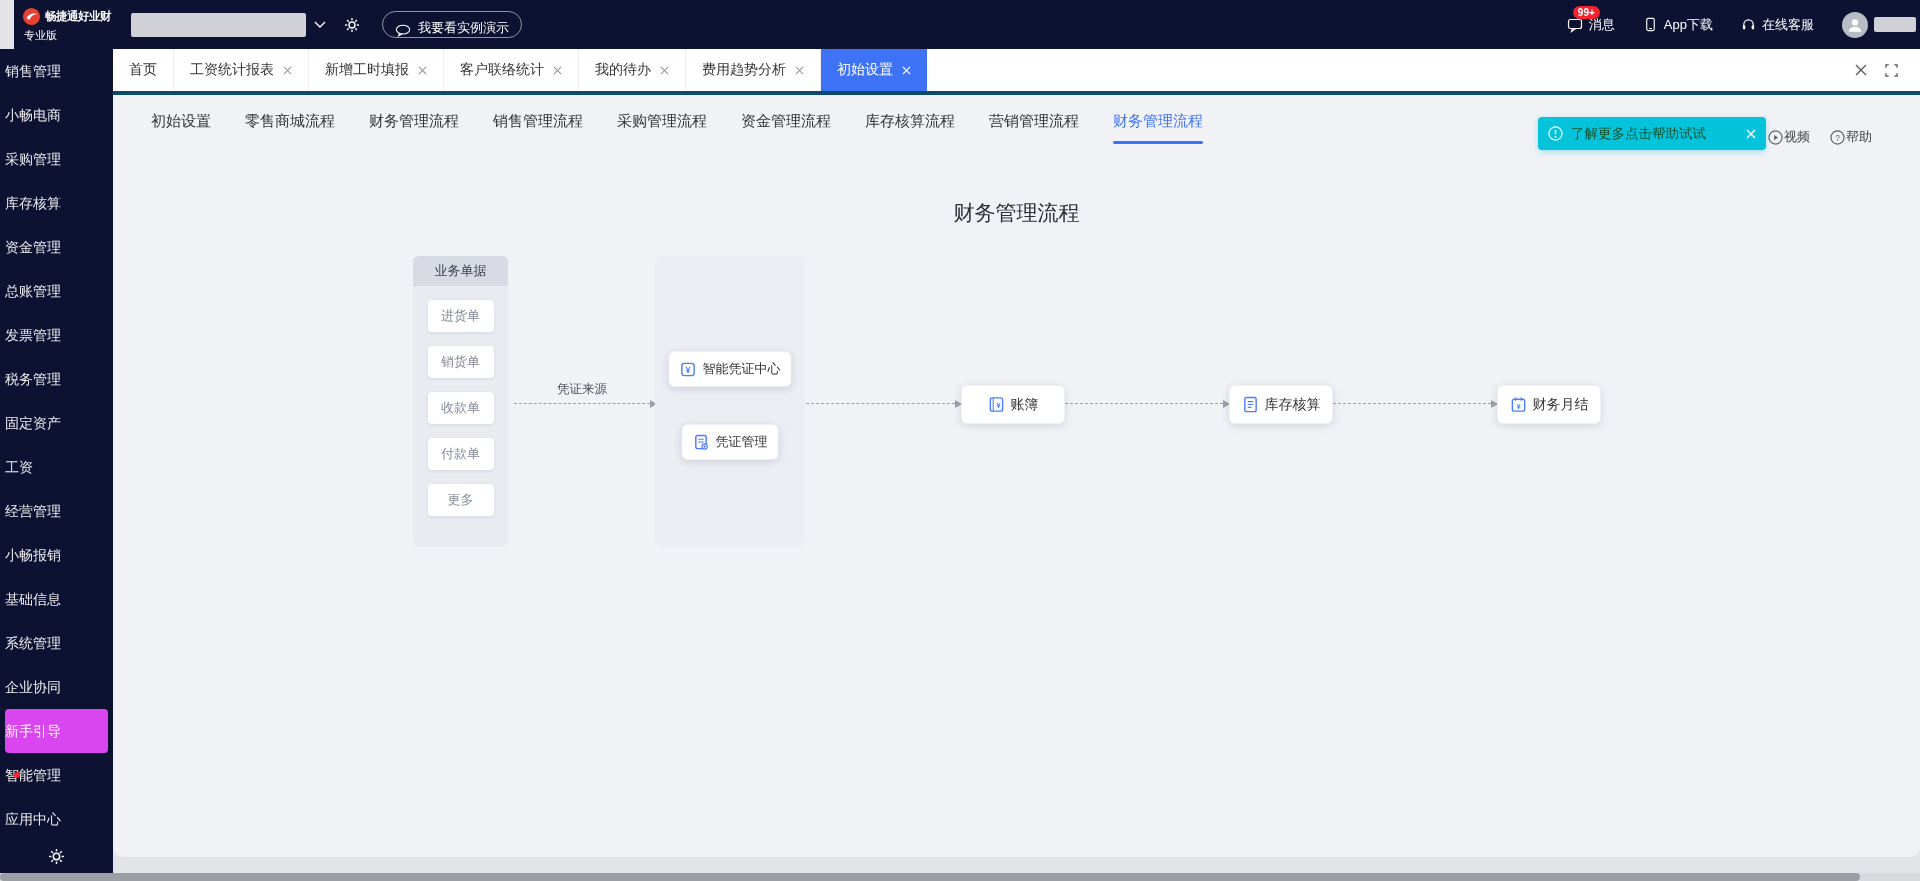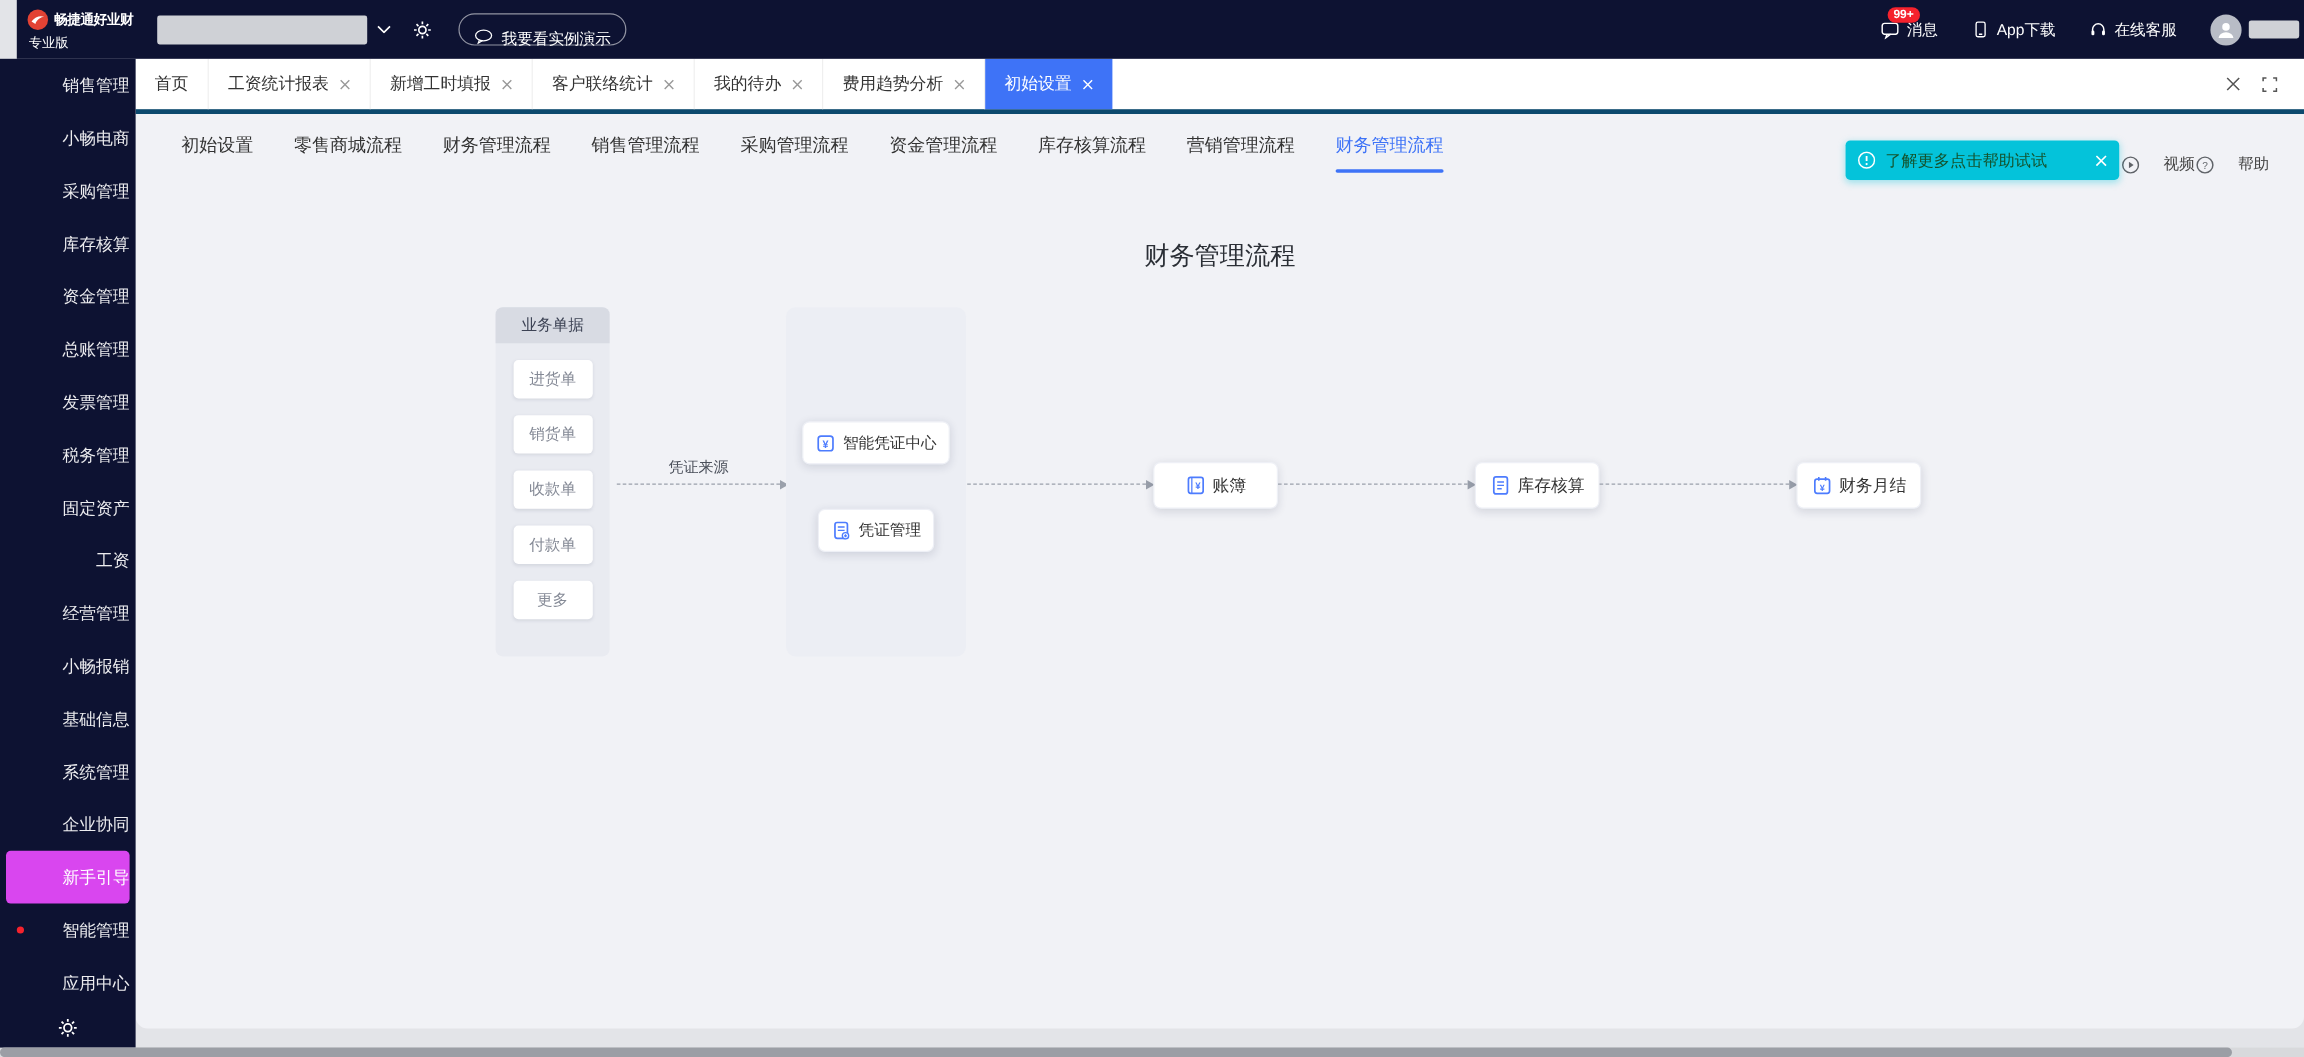--- a/index.html
+++ b/index.html
@@ -9,30 +9,30 @@
   
   .topbar { position:absolute; top:0; left:14px; width:1920px; height:49px; background:#0d1232; display:flex; align-items:center; color:#fff; z-index:30; }
   .logo { width:113px; padding:5px 6px 4px 8px; flex:0 0 auto; }
   .logo-row { display:flex; align-items:center; gap:4px; }
   .logo-title { font-size:11.5px; font-weight:bold; white-space:nowrap; letter-spacing:-0.5px; }
   .logo-sub { font-size:11px; margin:2px 0 0 2px; color:#fff; }
   .company-select { display:flex; align-items:center; gap:8px; margin-left:4px; cursor:pointer; }
   .redacted { background:#cfd1d6; border-radius:2px; }
   .company-box { width:175px; height:24px; }
   .top-gear { margin-left:18px; display:flex; align-items:center; }
-  .demo-pill { margin-left:22px; display:flex; align-items:flex-start; gap:7px; border:1px solid rgba(255,255,255,.55); border-radius:14px; height:27px; padding:12px 12px; font-size:13px; cursor:pointer; }
+  .demo-pill { margin-left:22px; display:flex; align-items:flex-end; gap:7px; border:1px solid rgba(255,255,255,.55); border-radius:14px; height:27px; padding:0 12px; font-size:13px; cursor:pointer; }
   .top-right { margin-left:auto; display:flex; align-items:center; gap:28px; padding-right:18px; }
   .top-item { display:flex; align-items:center; gap:6px; font-size:13px; cursor:pointer; position:relative; }
   .badge { position:absolute; top:-10px; left:6px; background:#f5222d; color:#fff; font-size:10px; line-height:13px; padding:0 5px; border-radius:8px; font-weight:bold; }
   .avatar { width:26px; height:26px; border-radius:50%; background:#b8bcc6; display:flex; align-items:center; justify-content:center; overflow:hidden; }
   .name-box { width:42px; height:15px; }
 
   
   .sidebar { position:absolute; top:49px; left:0; width:113px; height:832px; background:#0d1232; z-index:20; }
-  .side-item { height:44px; line-height:44px; text-align:right; color:rgba(255,255,255,.92); font-size:14px; cursor:pointer; position:relative; margin:0 5px; border-radius:4px; }
+  .side-item { height:44px; line-height:44px; text-align:left; color:rgba(255,255,255,.92); font-size:14px; cursor:pointer; position:relative; margin:0 5px; border-radius:4px; }
   .side-item.active { background:#d946ef; color:#fff; }
   .side-dot { position:absolute; left:9px; top:19px; width:6px; height:6px; border-radius:50%; background:#f5222d; }
   .side-gear { position:absolute; bottom:16px; left:0; width:113px; display:flex; justify-content:center; cursor:pointer; }
 
   
   .tabbar { position:absolute; top:49px; left:113px; width:1807px; height:46px; background:#fff; display:flex; align-items:stretch; z-index:10; border-bottom:4px solid #0c4a6e; }
   .tab { display:flex; align-items:center; gap:9px; padding:0 16px; font-size:14px; color:#333; cursor:pointer; border-right:1px solid #efefef; white-space:nowrap; }
   .tab .close { color:#999; display:flex; align-items:center; }
   .tab.active { background:#3e73f7; color:#fff; border-right:none; }
   .tab.active .close { color:#fff; }
@@ -42,21 +42,21 @@
   
   .content { position:absolute; top:95px; left:113px; width:1807px; height:762px; background:#f1f2f6; border-radius:0 0 10px 10px; z-index:5; }
   .subtabs { display:flex; gap:34px; padding:17px 0 0 38px; }
   .subtab { font-size:15px; color:#333; cursor:pointer; padding-bottom:13px; position:relative; white-space:nowrap; }
   .subtab.active { color:#3e73f7; }
   .subtab.active::after { content:""; position:absolute; left:0; right:0; bottom:0; height:3px; background:#3e73f7; border-radius:2px; }
 
   
   .tip-banner { position:absolute; left:1538px; top:117px; width:228px; height:33px; background:#04c3da; border-radius:4px; display:flex; align-items:center; gap:8px; padding:0 10px; color:#14532d; font-size:13.5px; z-index:15; box-shadow:0 2px 6px rgba(4,195,218,.35); cursor:pointer; }
   .tip-close { margin-left:auto; display:flex; align-items:center; cursor:pointer; }
-  .mini-link { position:absolute; top:128px; display:flex; align-items:center; gap:20px; font-size:13px; color:#444; cursor:pointer; z-index:8; }
+  .mini-link { position:absolute; top:128px; display:flex; align-items:center; gap:1px; font-size:13px; color:#444; cursor:pointer; z-index:8; }
   .mini-link .ic { color:#5f6368; display:flex; align-items:center; }
   .video-link { left:1768px; }
   .help-link { left:1830px; }
 
   
   .flow { position:absolute; left:0; top:58px; right:0; bottom:0; }
   .flow-title { position:absolute; left:0; right:0; top:46px; text-align:center; font-size:21px; color:#2b2f36; font-weight:500; }
 
   .src-panel { position:absolute; left:300px; top:103px; width:95px; height:291px; background:#e9ebf1; border-radius:6px; }
   .src-header { height:30px; line-height:30px; background:#d8dbe3; border-radius:6px 6px 0 0; text-align:center; font-size:13px; color:#3c4254; }

